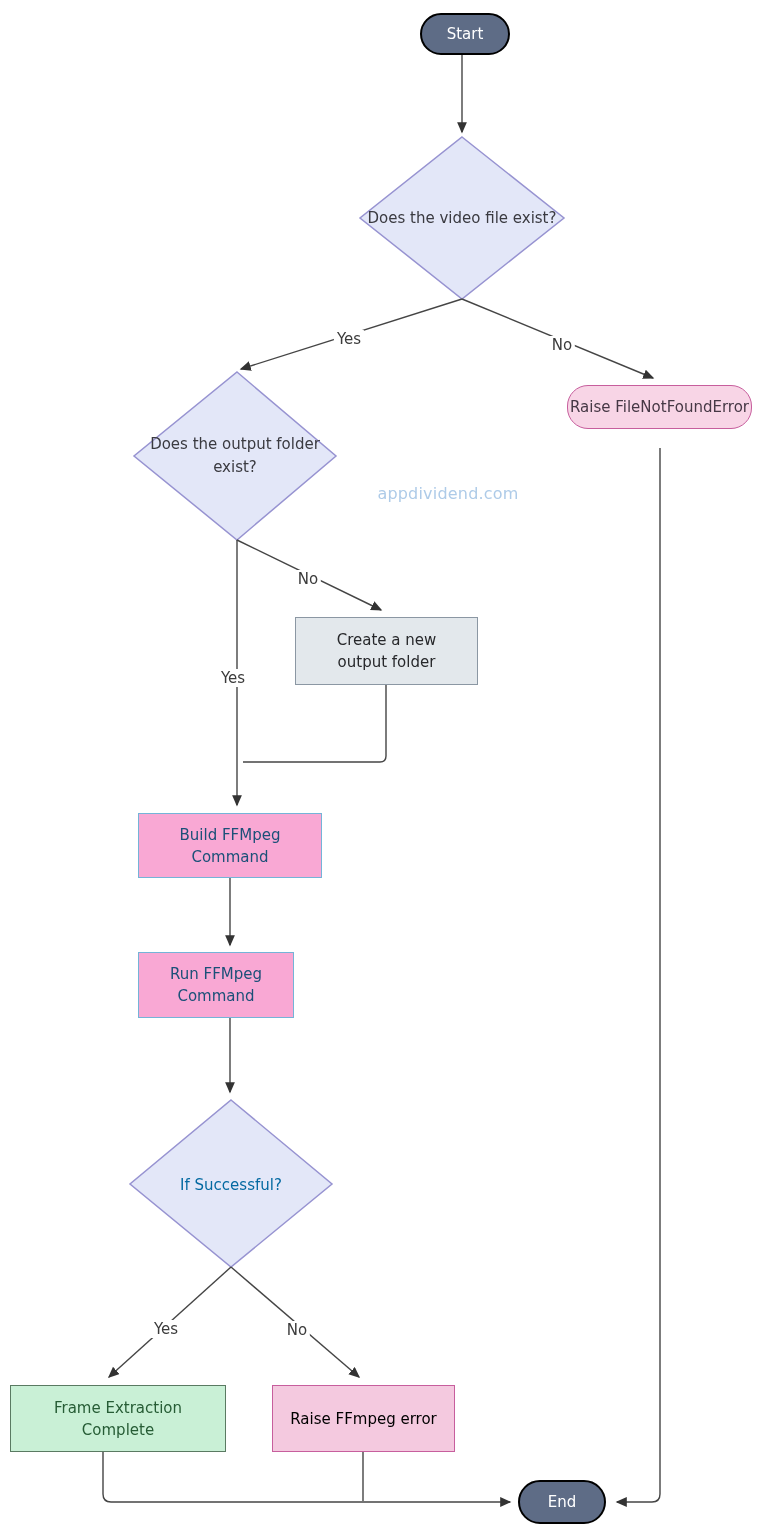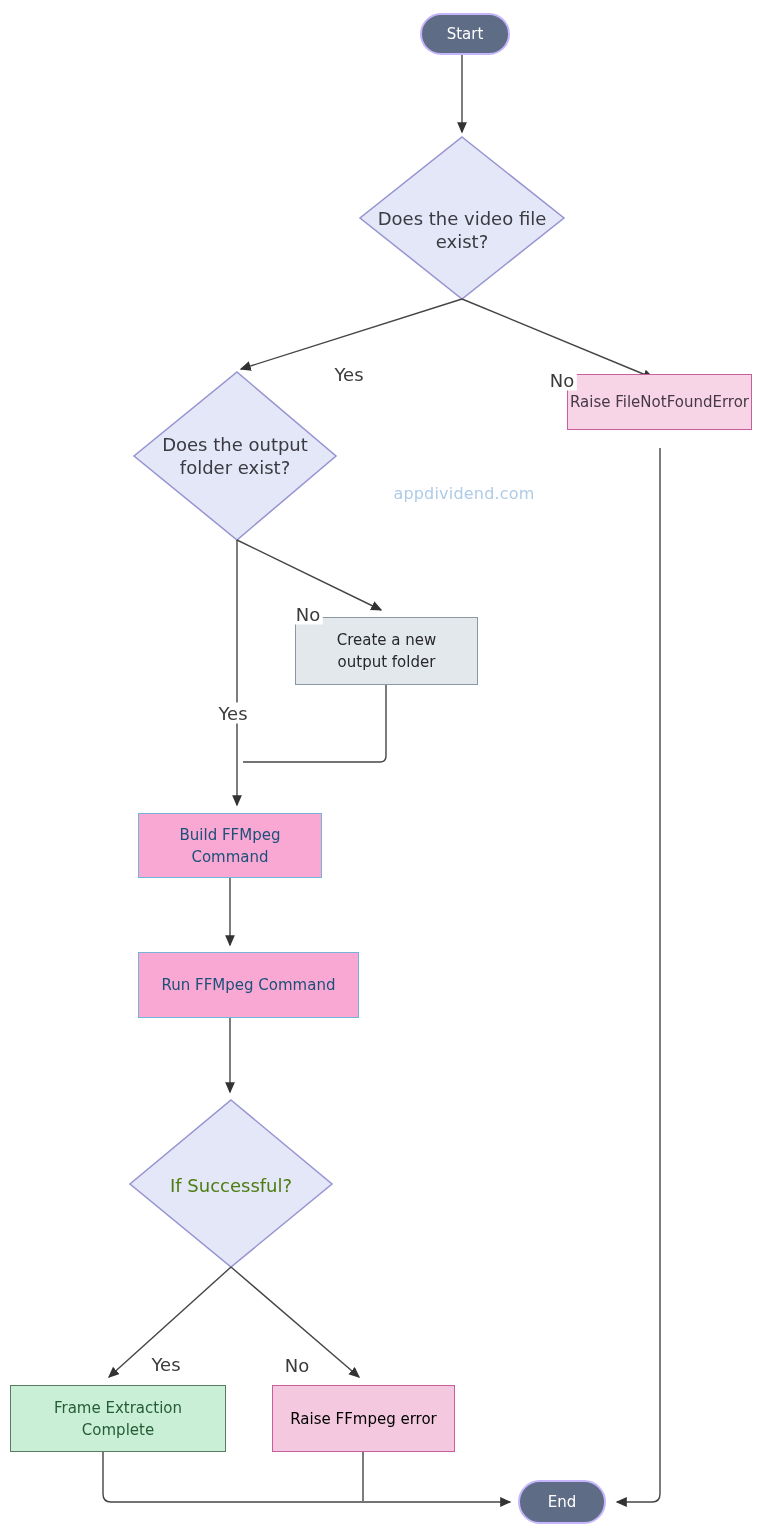--- a/index.html
+++ b/index.html
@@ -4,34 +4,34 @@
 <style>
   html,body{margin:0;padding:0;background:#ffffff;}
   #canvas{
     position:relative;width:762px;height:1536px;background:#ffffff;overflow:hidden;
     font-family:"DejaVu Sans","Liberation Sans",sans-serif;
   }
   #wires{position:absolute;left:0;top:0;z-index:1;}
   .node{position:absolute;z-index:2;display:flex;align-items:center;justify-content:center;
         text-align:center;box-sizing:border-box;font-size:15px;line-height:22px;}
   
-  .pill{background:#5e6c86;border:2px solid #c4b5fd;border-radius:22px;color:#ffffff;}
+  .pill{background:#5e6c86;border:2px solid #000000;border-radius:22px;color:#ffffff;}
   
   .rect{border-width:1.5px;border-style:solid;}
   .rect-pink{background:#f8d5e6;border-color:#c75e9d;color:#463845;}
   .rect-pink2{background:#f4c9df;border-color:#c75e9d;color:#000000;}
   .rect-gray{background:#e3e8ec;border-color:#8b97a3;color:#27282b;}
   .rect-blue{background:#f9a8d4;border-color:#74b4d8;color:#1b5078;}
   .rect-green{background:#c9f0d6;border-color:#5a7a62;color:#265c35;}
   
-  .dtext{position:absolute;z-index:2;text-align:center;color:#3a3a40;font-size:18px;line-height:23px;}
-  .dtext-blue{color:#4d7c0f;}
+  .dtext{position:absolute;z-index:2;text-align:center;color:#3a3a40;font-size:15px;line-height:23px;}
+  .dtext-blue{color:#0369a1;}
   
   .edge-label{position:absolute;z-index:3;transform:translate(-50%,-50%);
-      background:#ffffff;padding:0 3px;font-size:18px;color:#3b3b3b;margin-top:35px;}
+      background:#ffffff;padding:0 3px;font-size:15px;color:#3b3b3b;}
   
   .watermark{position:absolute;z-index:3;transform:translate(-50%,-50%);
       font-size:16px;color:#aecbe8;letter-spacing:0.2px;}
 </style>
 </head>
 <body>
 
 <div id="canvas">
 
   <svg id="wires" width="762" height="1536" viewBox="0 0 762 1536">
@@ -63,33 +63,33 @@
   </svg>
 
   <div class="node pill" style="left:420px;top:13px;width:90px;height:42px;">
     <span>Start</span>
   </div>
 
   <div class="dtext" style="left:352px;top:207px;width:220px;">Does the video file exist?</div>
   <div class="dtext" style="left:140px;top:433px;width:190px;">Does the output folder exist?</div>
   <div class="dtext dtext-blue" style="left:131px;top:1174px;width:200px;">If Successful?</div>
 
-  <div class="node rect rect-pink" style="left:567px;top:374px;width:185px;height:56px;">
+  <div class="node rect rect-pink" style="left:567px;top:385px;width:185px;height:44px;border-radius:21px;">
     <span>Raise FileNotFoundError</span>
   </div>
 
   <div class="node rect rect-gray" style="left:295px;top:617px;width:183px;height:68px;padding:0 14px;">
     <span>Create a new output folder</span>
   </div>
 
   <div class="node rect rect-blue" style="left:138px;top:813px;width:184px;height:65px;">
     <span>Build FFMpeg Command</span>
   </div>
 
-  <div class="node rect rect-blue" style="left:138px;top:952px;width:221px;height:66px;">
+  <div class="node rect rect-blue" style="left:138px;top:952px;width:156px;height:66px;">
     <span>Run FFMpeg Command</span>
   </div>
 
   <div class="node rect rect-green" style="left:10px;top:1385px;width:216px;height:67px;padding:0 18px;">
     <span>Frame Extraction Complete</span>
   </div>
 
   <div class="node rect rect-pink2" style="left:272px;top:1385px;width:183px;height:67px;">
     <span>Raise FFmpeg error</span>
   </div>
@@ -98,15 +98,15 @@
     <span>End</span>
   </div>
 
   <div class="edge-label" style="left:349px;top:339px;">Yes</div>
   <div class="edge-label" style="left:562px;top:345px;">No</div>
   <div class="edge-label" style="left:308px;top:579px;">No</div>
   <div class="edge-label" style="left:233px;top:678px;">Yes</div>
   <div class="edge-label" style="left:166px;top:1329px;">Yes</div>
   <div class="edge-label" style="left:297px;top:1330px;">No</div>
 
-  <div class="watermark" style="left:464px;top:493px;">appdividend.com</div>
+  <div class="watermark" style="left:448px;top:493px;">appdividend.com</div>
 
 </div>
 
 </body></html>

